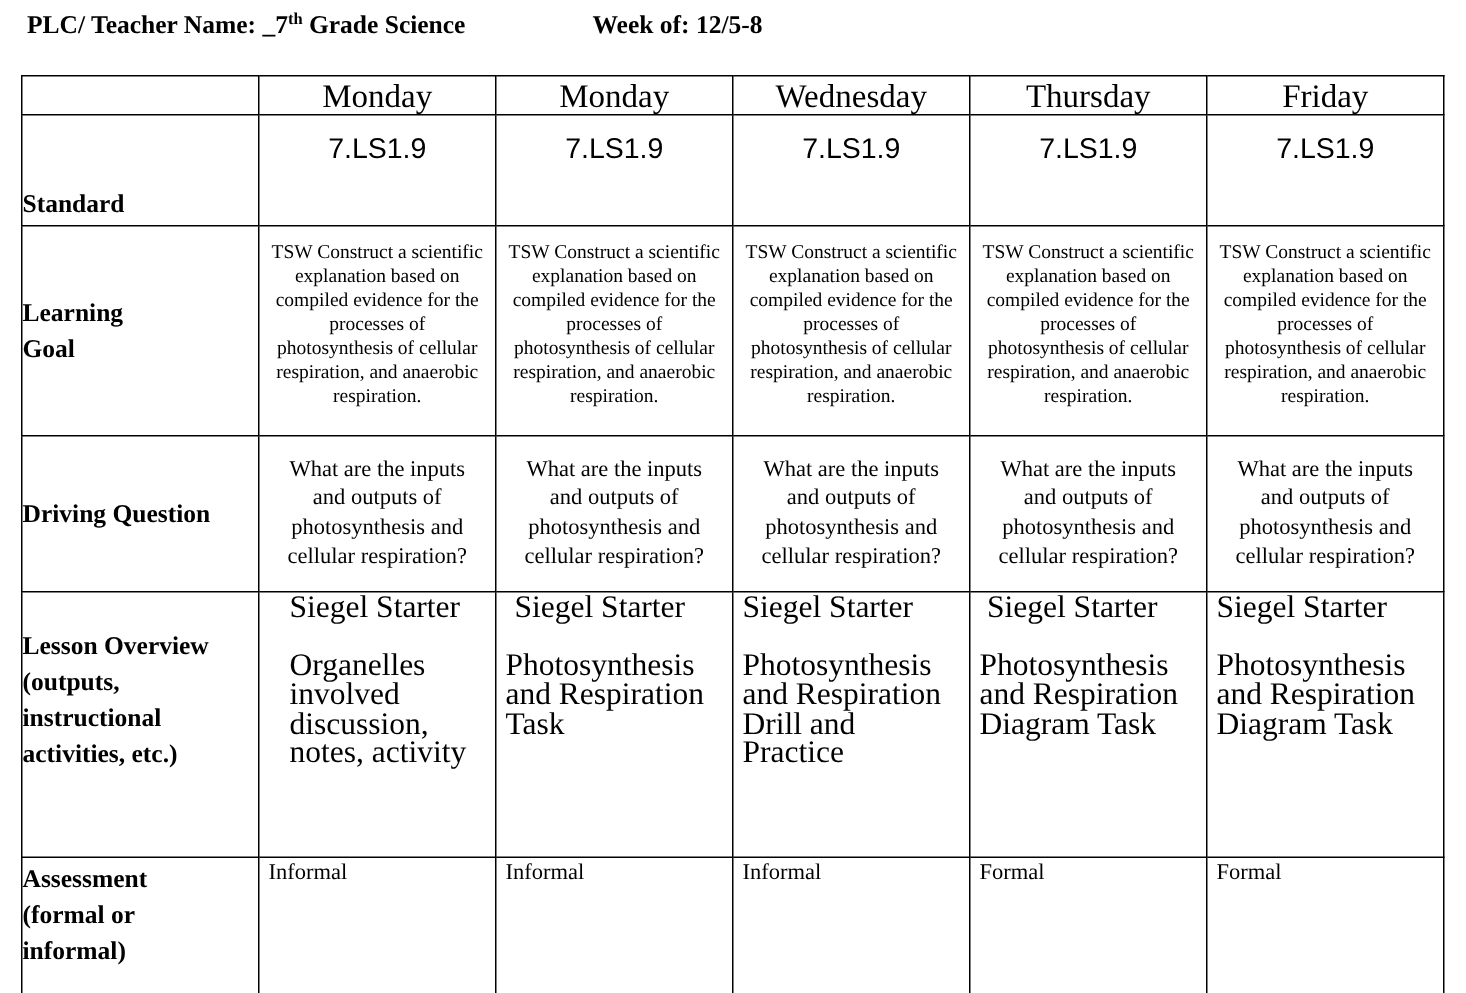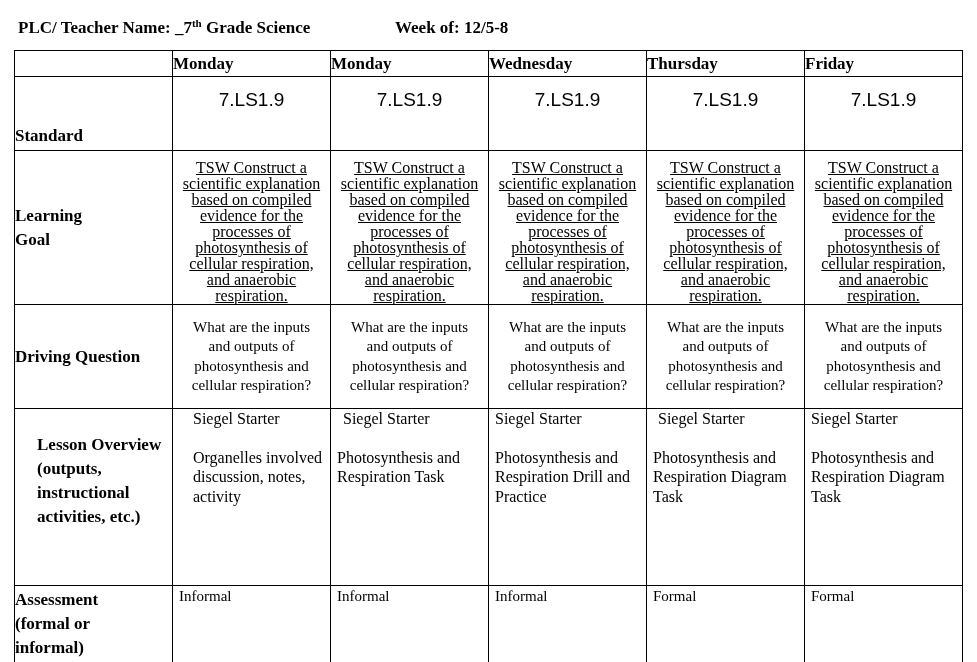--- a/index.html
+++ b/index.html
@@ -17,21 +17,21 @@
     }
     .header {
       position: absolute;
       top: 6px;
       left: 18px;
       width: 945px;
       height: 22px;
       font-weight: bold;
       font-size: 17px;
     }
-    .header span { position: absolute; top: 12px; white-space: nowrap; }
+    .header span { position: absolute; top: 1px; white-space: nowrap; }
     .header .teacher { left: 0; }
     .header .week { left: 377px; }
     .header .unit { left: 656px; }
     .header sup { font-size: 11px; vertical-align: 6px; line-height: 0; }
 
     table.plan {
       position: absolute;
       top: 50px;
       left: 14px;
       border-collapse: collapse;
@@ -40,22 +40,23 @@
     }
     table.plan td, table.plan th {
       border: 1.5px solid #000;
       padding: 0;
       vertical-align: top;
     }
     col.c0 { width: 158px; }
     col.cd { width: 158px; }
 
     .day-head {
-      font-weight: bold;
-      font-size: 17px;
+      font-weight: normal;
+      font-size: 22px;
+      text-align: center;
       height: 25px;
       vertical-align: middle !important;
       line-height: 25px;
     }
     .row-label {
       font-weight: bold;
       font-size: 17px;
       line-height: 24px;
     }
     tr.r-standard td { height: 61px; }
@@ -63,41 +64,40 @@
     .std {
       font-family: "Liberation Sans", "DejaVu Sans", sans-serif;
       font-size: 19px;
       text-align: center;
       padding-top: 12px !important;
     }
 
     tr.r-goal td { height: 130px; }
     tr.r-goal .row-label { vertical-align: middle; }
     .goal {
-      font-size: 16px;
+      font-size: 13px;
       line-height: 16px;
       text-align: center;
       padding: 9px 8px 0 8px !important;
-      text-decoration: underline;
     }
 
     tr.r-dq td { height: 103px; }
     tr.r-dq .row-label { vertical-align: middle; }
     .dq {
       font-size: 15px;
       line-height: 19.5px;
       text-align: center;
       vertical-align: middle !important;
       padding: 0 8px !important;
     }
 
-    tr.r-overview td { height: 152px; padding-left: 22px; }
+    tr.r-overview td { height: 152px; }
     tr.r-overview .row-label { vertical-align: top; padding-top: 24px; }
     .ov {
-      font-size: 16px;
+      font-size: 21px;
       line-height: 19.5px;
       padding: 0 6px 0 6px !important;
     }
     .ov .starter { display: block; margin-bottom: 19px; }
 
     tr.r-assess td { height: 103px; }
     tr.r-assess .row-label { vertical-align: top; padding-top: 2px; }
     .as {
       font-size: 15px;
       line-height: 19px;

